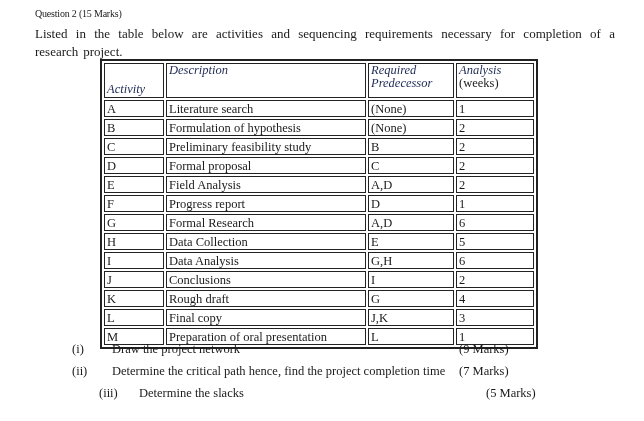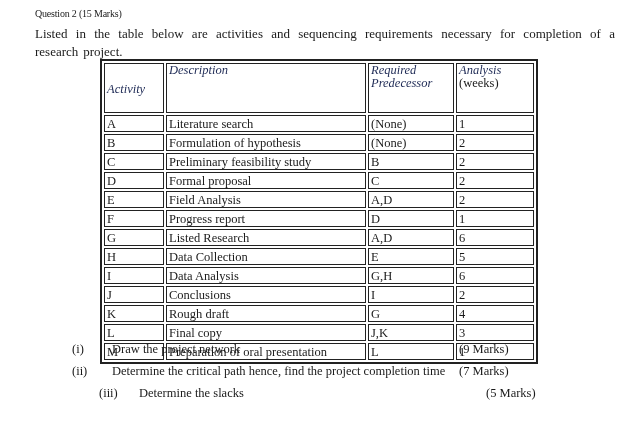--- a/index.html
+++ b/index.html
@@ -19,21 +19,21 @@
   table.acts {
     position: absolute; left: 100px; top: 59px;
     border: 2px solid #222; border-collapse: separate; border-spacing: 2px;
     font-size: 12.5px; line-height: 13px;
   }
   table.acts td {
     border: 1px solid #222; padding: 0 2px; vertical-align: bottom;
     height: 15px; white-space: nowrap;
   }
   table.acts tr.head td { height: 32px; vertical-align: top; font-style: italic; color: #1e2a55; }
-  table.acts tr.head td.act { vertical-align: bottom; padding-bottom: 16px; margin-top: 35px; }
+  table.acts tr.head td.act { vertical-align: bottom; padding-bottom: 1px; margin-top: 35px; }
   table.acts tr.head td.desc { padding-top: 0; }
   table.acts tr.head td .plain { font-style: normal; color: #1a1a1a; }
   col.c1 { width: 60px; } col.c2 { width: 200px; } col.c3 { width: 86px; } col.c4 { width: 78px; }
   .tasks { position: absolute; left: 0; top: 342px; width: 644px; font-size: 12.5px; }
   .task { position: absolute; left: 0; width: 644px; height: 18px; }
   .task .num { position: absolute; left: 72px; }
   .task .txt { position: absolute; left: 112px; }
   .task .marks { position: absolute; left: 459px; }
 </style>
 </head>
@@ -93,21 +93,21 @@
         <td>2</td>
       </tr>
       <tr>
         <td>F</td>
         <td>Progress report</td>
         <td>D</td>
         <td>1</td>
       </tr>
       <tr>
         <td>G</td>
-        <td>Listed Research</td>
+        <td>Formal Research</td>
         <td>A,D</td>
         <td>6</td>
       </tr>
       <tr>
         <td>H</td>
         <td>Data Collection</td>
         <td>E</td>
         <td>5</td>
       </tr>
       <tr>

